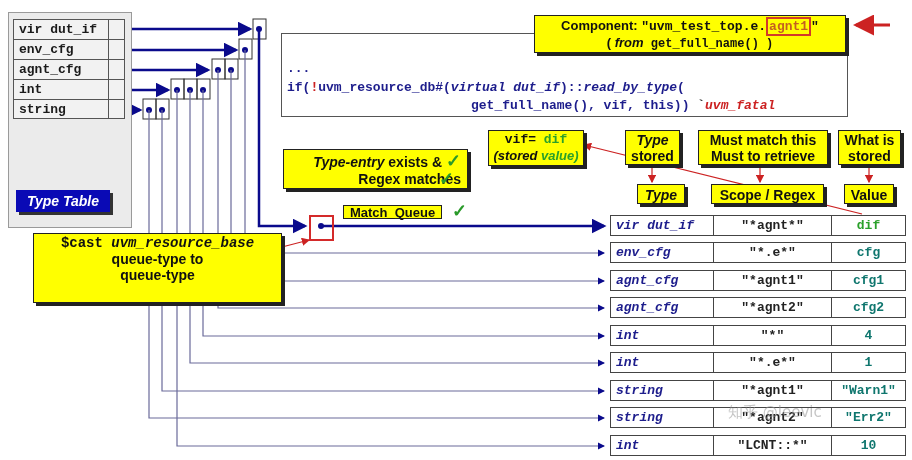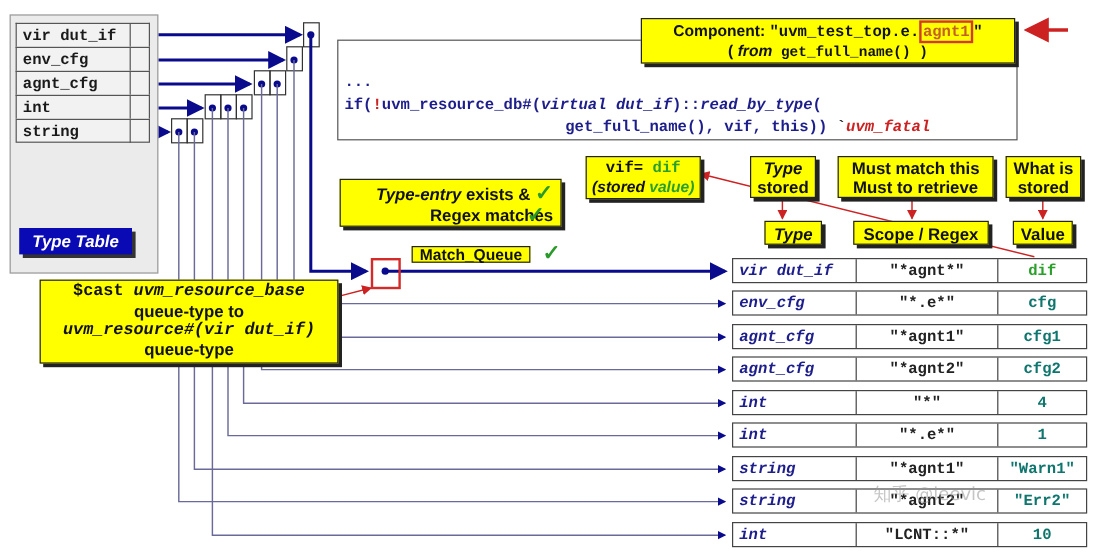--- a/index.html
+++ b/index.html
@@ -195,21 +195,20 @@
 <div class="abs callout hdr-box" style="left:711px;top:184px;width:113px;height:20px;line-height:18px">Scope / Regex</div>
 <div class="abs callout hdr-box" style="left:844px;top:184px;width:50px;height:20px;line-height:18px">Value</div>
 
 <div class="abs match-box"></div>
 <div class="abs callout mq">Match_Queue</div>
 <div class="abs check" style="left:452px;top:200px">✓</div>
 
 <div class="abs callout cast-box">
   <div class="mono"><span>$cast</span><span class="it"> uvm_resource_base</span></div>
   <div>queue-type to</div>
-  <div class="mono it">uvm_resource#(vir dut_if)</div>
   <div>queue-type</div>
 </div>
 
 <div class="res-row" style="top:215px">
     <div class="c1">vir dut_if</div>
     <div class="c2">"*agnt*"</div>
     <div class="c3 green">dif</div>
   </div>
 <div class="res-row" style="top:242px">
     <div class="c1">env_cfg</div>

